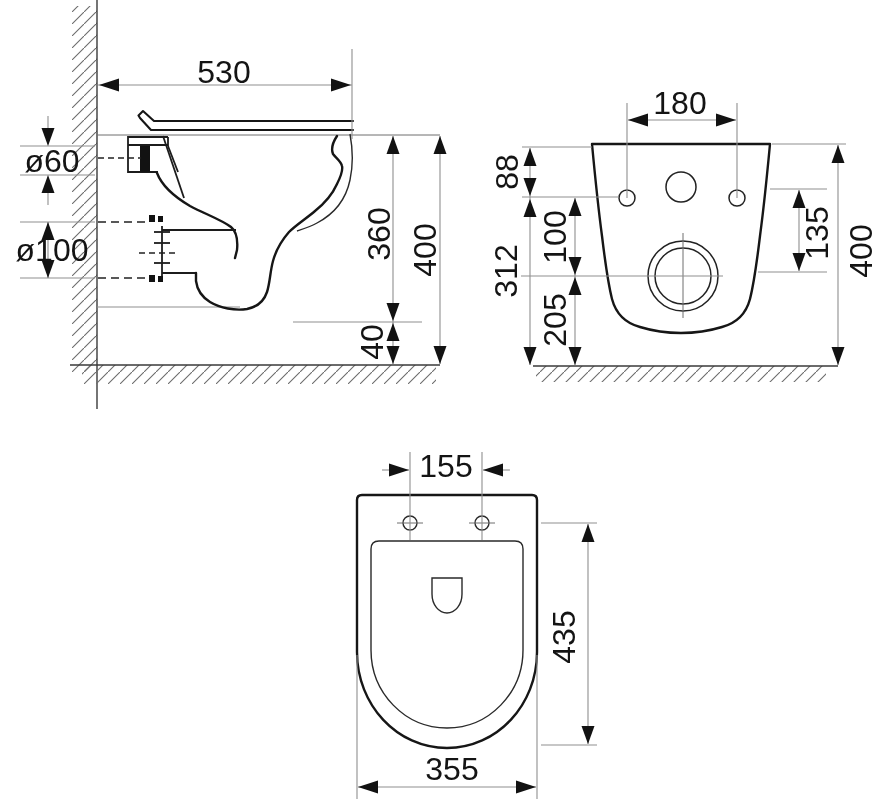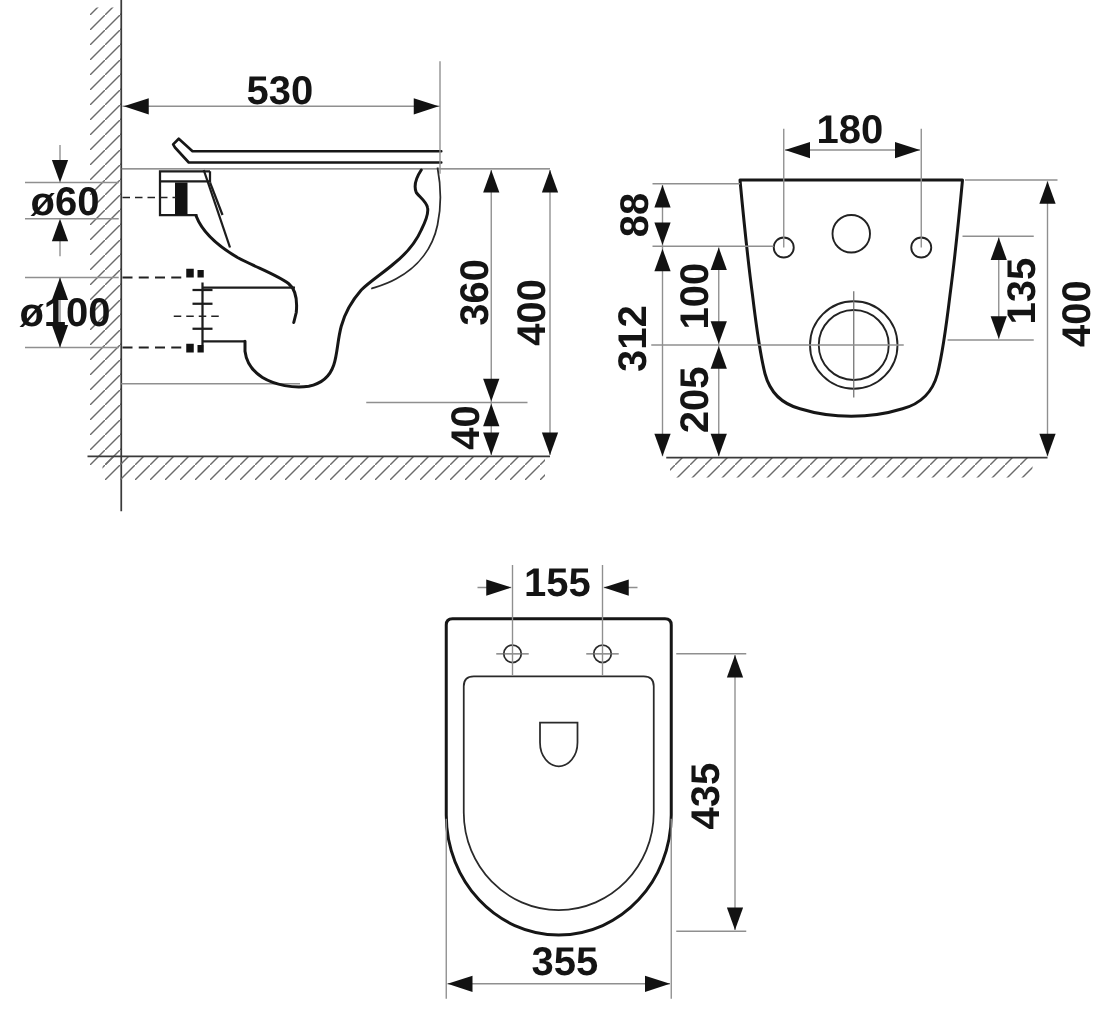--- a/index.html
+++ b/index.html
@@ -1,16 +1,16 @@
 <!DOCTYPE html>
 <html><head>
 <meta charset="utf-8">
 <style>
   html,body{margin:0;padding:0;background:#ffffff;}
-  #stage{position:relative;width:880px;height:810px;background:#ffffff;overflow:hidden;font-weight:bold;}
+  #stage{position:relative;width:880px;height:810px;background:#ffffff;overflow:hidden;}
   svg{display:block;}
   text{font-family:"Liberation Sans","DejaVu Sans",sans-serif;fill:#141414;font-size:32px;}
   .thick{stroke:#161616;stroke-width:2.4;fill:none;stroke-linejoin:round;stroke-linecap:round;}
   .med{stroke:#1c1c1c;stroke-width:1.8;fill:none;}
   .thin{stroke:#2a2a2a;stroke-width:1.4;fill:none;}
   .ext{stroke:#8f8f8f;stroke-width:1.1;fill:none;}
   .axis{stroke:#6f6f6f;stroke-width:1;fill:none;}
   .dash{stroke:#222;stroke-width:1.6;fill:none;stroke-dasharray:8 5;}
   .dash2{stroke:#222;stroke-width:1.3;fill:none;stroke-dasharray:6 4;}
   .arrow{fill:#121212;stroke:none;}

